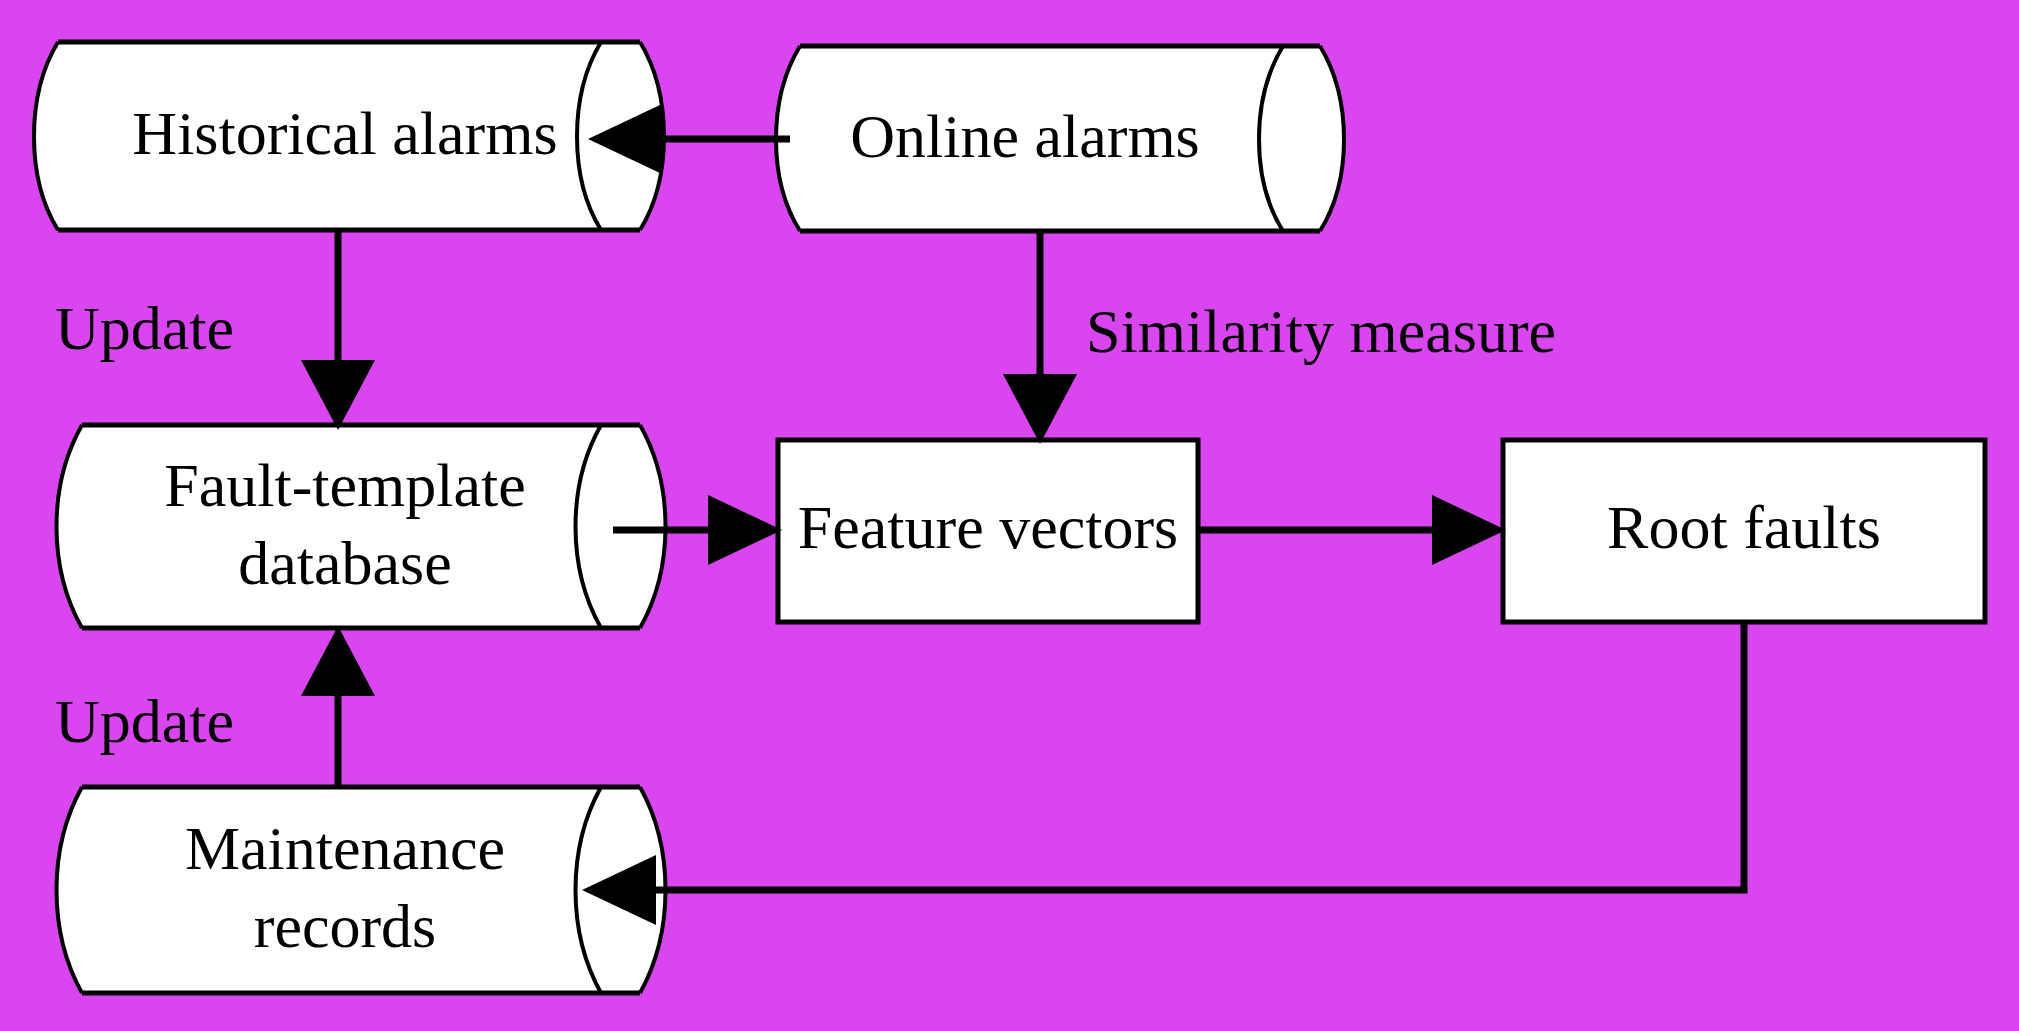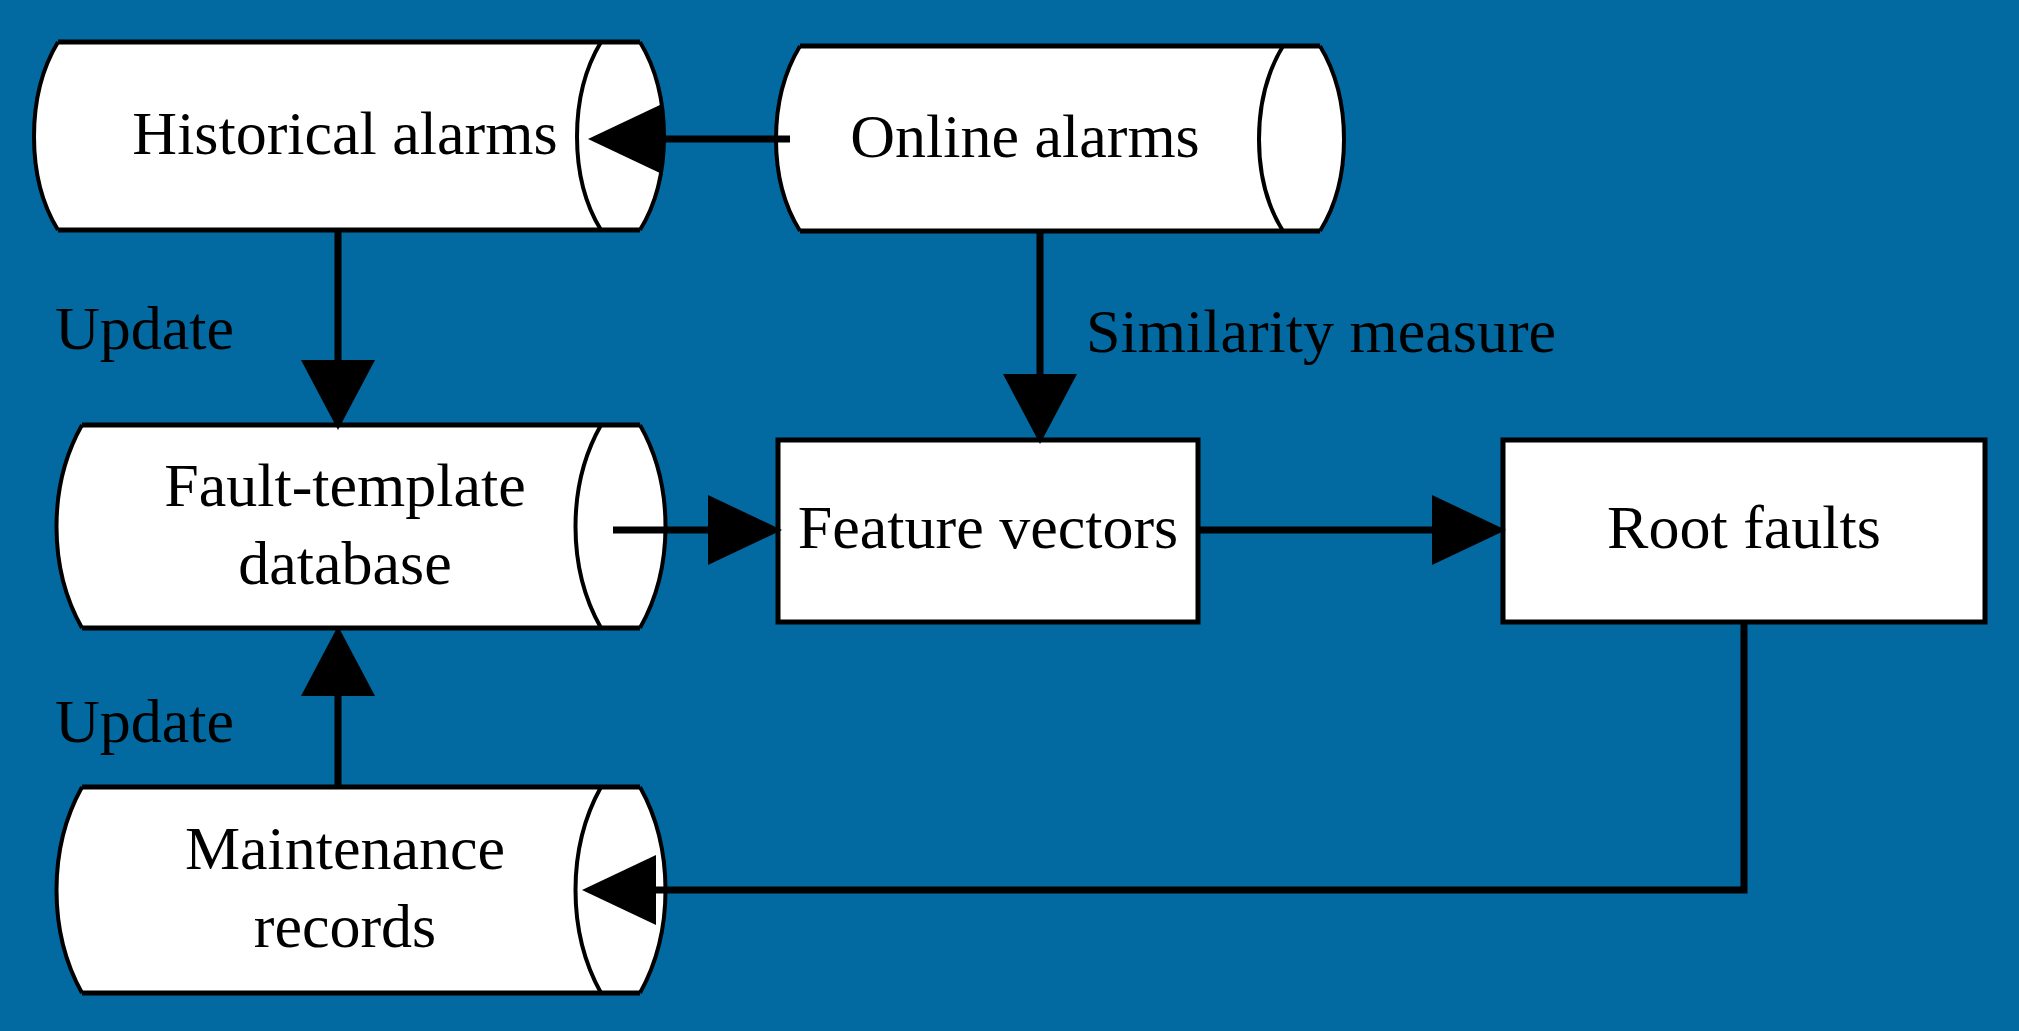--- a/index.html
+++ b/index.html
@@ -10,21 +10,21 @@
   body {
     width: 2019px;
     height: 1031px;
     overflow: hidden;
     font-family: "Liberation Serif", "DejaVu Serif", serif;
   }
   #diagram-root {
     position: relative;
     width: 2019px;
     height: 1031px;
-    background: #0369a1;
+    background: #d946ef;
   }
   svg#flow-svg {
     display: block;
     width: 2019px;
     height: 1031px;
   }
   .node-shape {
     fill: #ffffff;
     stroke: #000000;
     stroke-width: 5;

